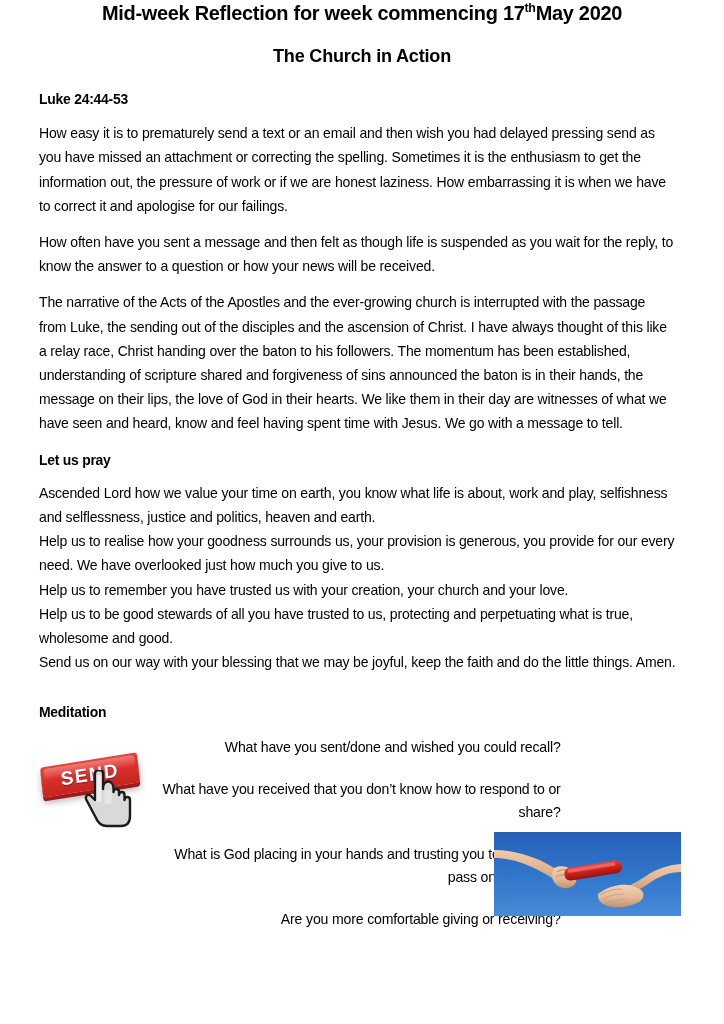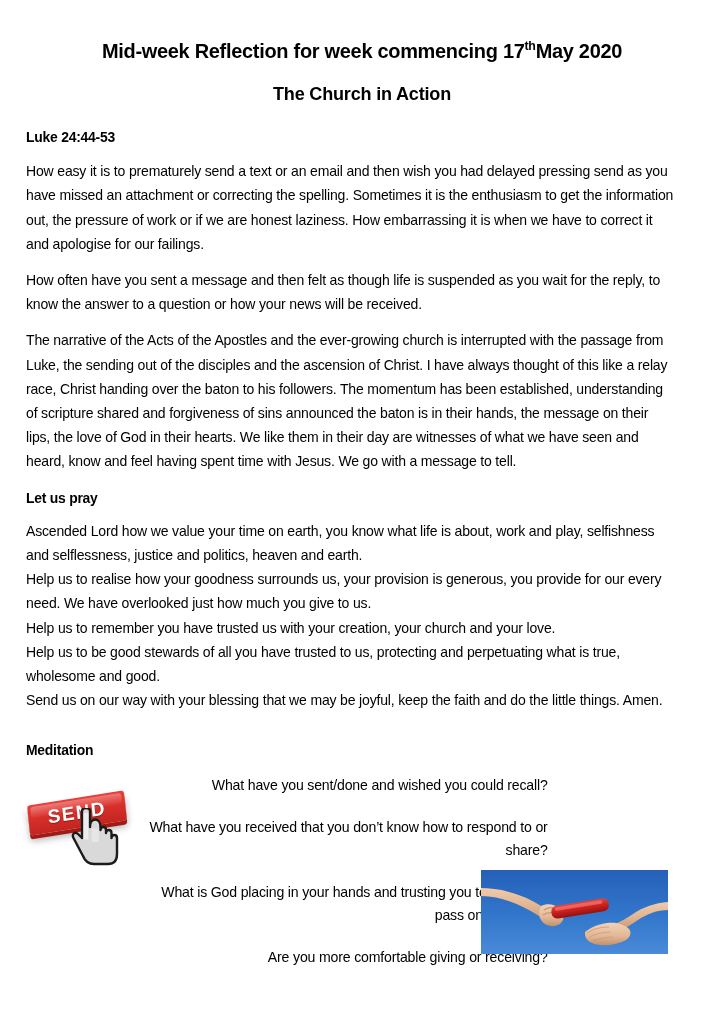--- a/index.html
+++ b/index.html
@@ -20,21 +20,20 @@
   .page {
     position: relative;
     width: 724px;
     height: 1024px;
     box-sizing: border-box;
     padding: 0;
   }
 
   
   .title-block {
-    padding-top: 38px;
     text-align: center;
   }
   .doc-title {
     font-size: 21px;
     font-weight: bold;
     letter-spacing: -0.3px;
     line-height: 1.25;
     margin: 0;
     transform: scaleX(0.95);
     transform-origin: center;
@@ -48,21 +47,21 @@
     font-size: 19px;
     font-weight: bold;
     letter-spacing: -0.2px;
     margin: 19px 0 0 0;
     transform: scaleX(0.95);
     transform-origin: center;
   }
 
   
   .content {
-    margin-left: 26px;
+    margin-left: 39px;
     margin-right: 32px;
     margin-top: 24px;
   }
   .scripture-ref {
     font-size: 14.5px;
     font-weight: bold;
     letter-spacing: -0.25px;
     margin: 0 0 14px 0;
     transform: scaleX(0.96);
     transform-origin: left center;

